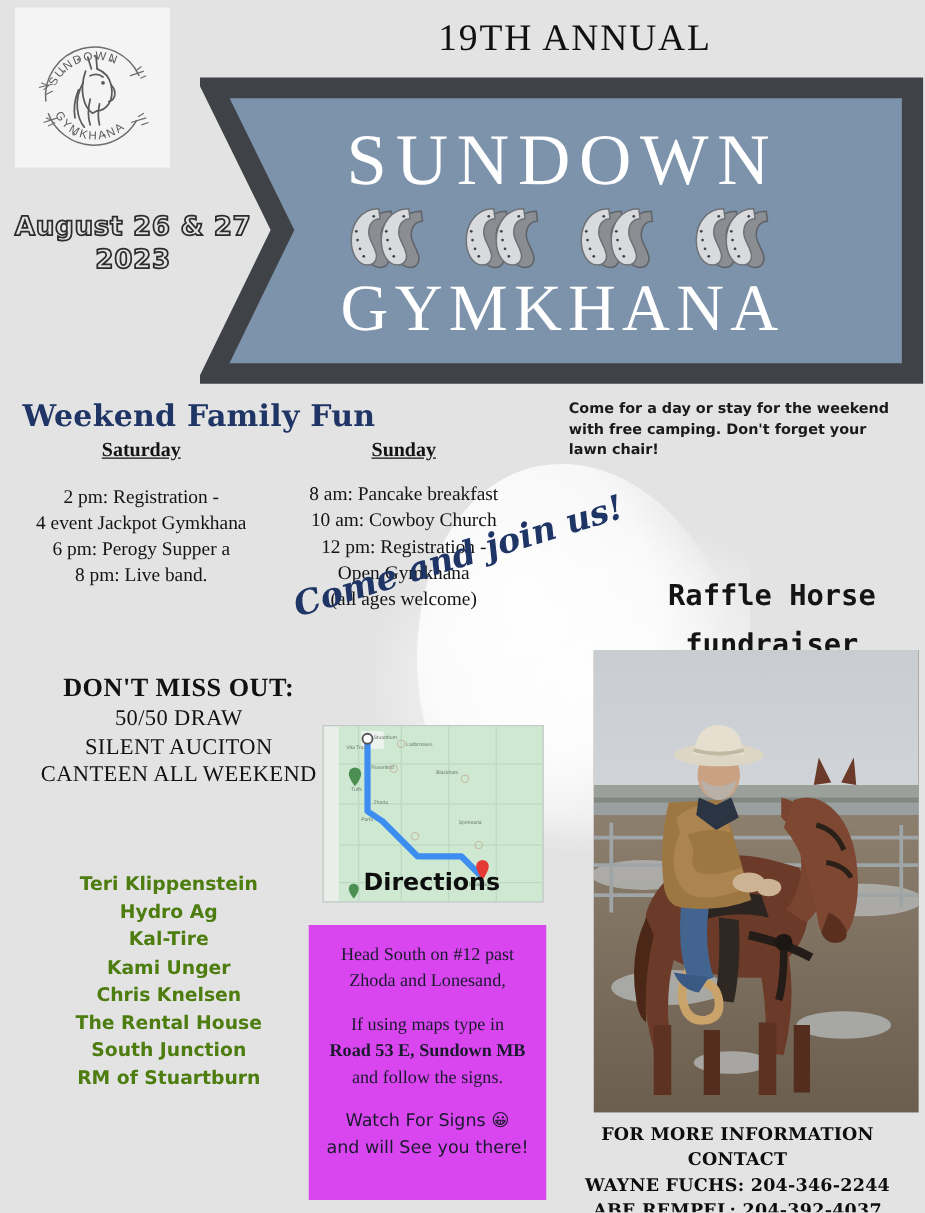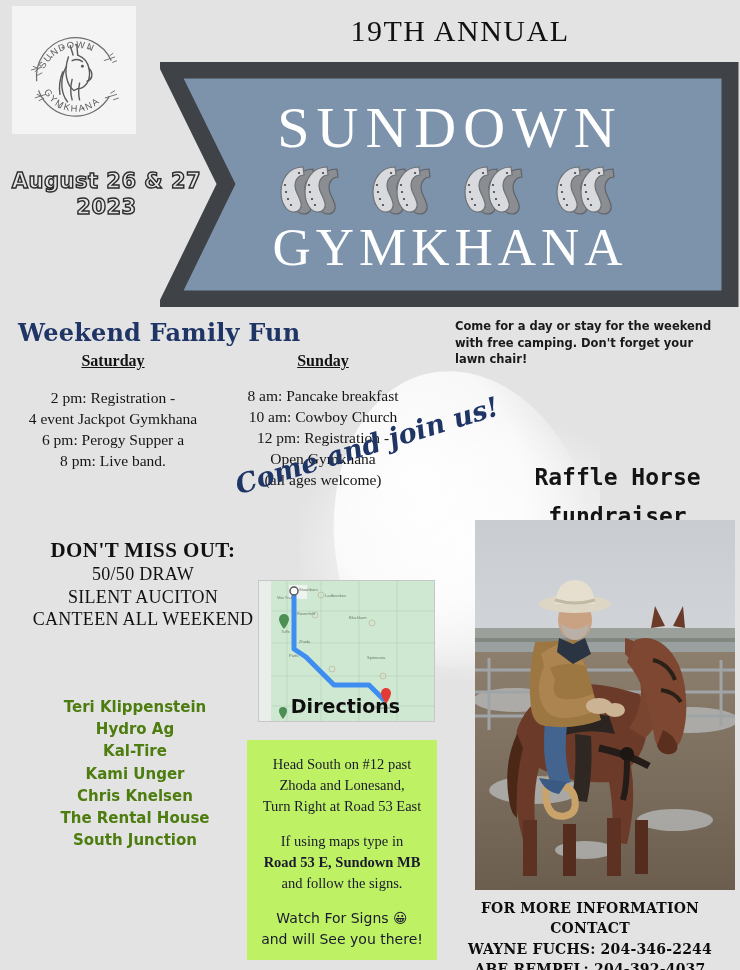--- a/index.html
+++ b/index.html
@@ -148,21 +148,21 @@
   .map svg{display:block;}
   .map-label{
     position:absolute;left:258px;top:695px;width:175px;text-align:center;
     font-family:"DejaVu Sans", sans-serif;
     font-size:19px;font-weight:700;color:#0e0e0e;
   }
 
   
   .dircard{
     position:absolute;left:247px;top:740px;width:190px;height:220px;
-    background:#bef264;
+    background:#d946ef;
     padding:14px 10px 0;box-sizing:border-box;text-align:center;
   }
   .dc-line{
     font-family:"Liberation Serif", serif;
     font-size:14.5px;color:#1a1a2e;line-height:1.45;
   }
   .dc-gap{height:14px;}
   .dc-bold{font-weight:700;}
   .dc-hand{
     font-family:"DejaVu Sans", sans-serif;
@@ -389,20 +389,21 @@
 
   <div class="sponsors">
     <div class="sp-list">
       <div class="sp-item">Teri Klippenstein</div>
       <div class="sp-item">Hydro Ag</div>
       <div class="sp-item">Kal-Tire</div>
       <div class="sp-item">Kami Unger</div>
       <div class="sp-item">Chris Knelsen</div>
       <div class="sp-item">The Rental House</div>
       <div class="sp-item">South Junction</div>
+      <div class="sp-item">RM of Stuartburn</div>
     </div>
   </div>
 
   <div class="map">
     <svg width="175" height="140" viewBox="0 0 175 140">
       <rect width="175" height="140" fill="#cfe8d2"></rect>
       <g stroke="#bcd9c0" stroke-width="1">
         <line x1="0" y1="30" x2="175" y2="30"></line>
         <line x1="0" y1="62" x2="175" y2="62"></line>
         <line x1="0" y1="95" x2="175" y2="95"></line>
@@ -442,21 +443,20 @@
           <circle cx="73" cy="88" r="3"></circle>
         <circle cx="124" cy="95" r="3"></circle>
       </g>
     </svg>
   </div>
   <div class="map-label">Directions</div>
 
   <div class="dircard">
     <div class="dc-line">Head South on #12 past</div>
     <div class="dc-line">Zhoda and Lonesand,</div>
-    <div class="dc-line">Turn Right at Road 53 East</div>
     <div class="dc-gap"></div>
     <div class="dc-line">If using maps type in</div>
     <div class="dc-line dc-bold">Road 53 E, Sundown MB</div>
     <div class="dc-line">and follow the signs.</div>
     <div class="dc-gap"></div>
     <div class="dc-hand">
       <span>Watch For Signs</span>
       <span>😀</span>
     </div>
     <div class="dc-hand">and will See you there!</div>

